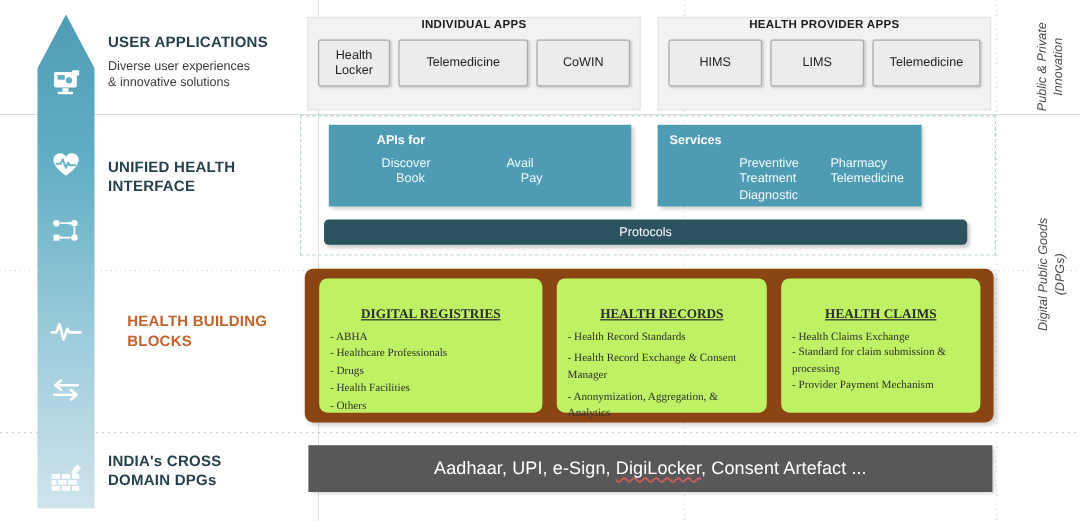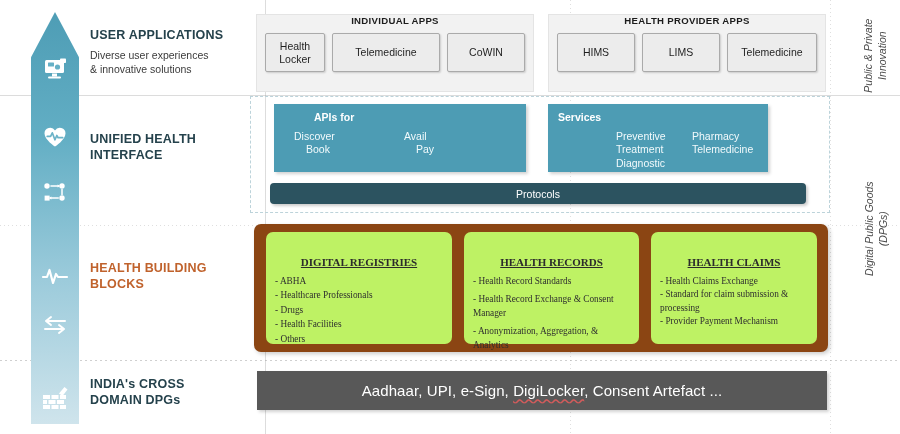--- a/index.html
+++ b/index.html
@@ -165,21 +165,21 @@
   }
   #uhi-apis .uhi-head { padding-left: 40px; }
   #uhi-services .uhi-head { padding-left: 10px; }
   .uhi-cols {
     display: flex;
     margin-top: 7px;
     font-size: 10.5px;
     line-height: 1.28;
     color: #f2fafc;
   }
-  #uhi-apis .uhi-cols { padding-left: 20px; align-items: flex-end; }
+  #uhi-apis .uhi-cols { padding-left: 44px; align-items: flex-end; }
   #uhi-services .uhi-cols { padding-left: 68px; }
   .uhi-col { width: 110px; }
   #uhi-apis .uhi-col { text-align: left; }
   #uhi-apis .uhi-col div:nth-child(2) { padding-left: 12px; }
   .protocols-bar {
     position: absolute;
     left: 270px;
     top: 183px;
     width: 536px;
     height: 21px;
@@ -345,21 +345,21 @@
 <div class="layer-label" style="top:28px;">
   <div class="layer-title">USER APPLICATIONS</div>
   <div class="layer-sub" style="white-space:pre-line;">Diverse user experiences
 &amp; innovative solutions</div>
 </div>
 <div class="layer-label" style="top:132px;">
   <div class="layer-title" style="white-space:pre-line;">UNIFIED HEALTH
 INTERFACE</div>
 </div>
 <div class="layer-label" style="top:261px;">
-  <div class="layer-title accent" style="white-space:pre-line;">HEALTH BUILDING
+  <div class="layer-title accent" style="white-space:pre-line;margin-left:16px;">HEALTH BUILDING
 BLOCKS</div>
 </div>
 <div class="layer-label" style="top:377px;">
   <div class="layer-title" style="white-space:pre-line;">INDIA's CROSS
 DOMAIN DPGs</div>
 </div>
 
 <div class="apps-panel" id="apps-individual">
   <div class="apps-heading">INDIVIDUAL APPS</div>
   <div class="apps-row">

